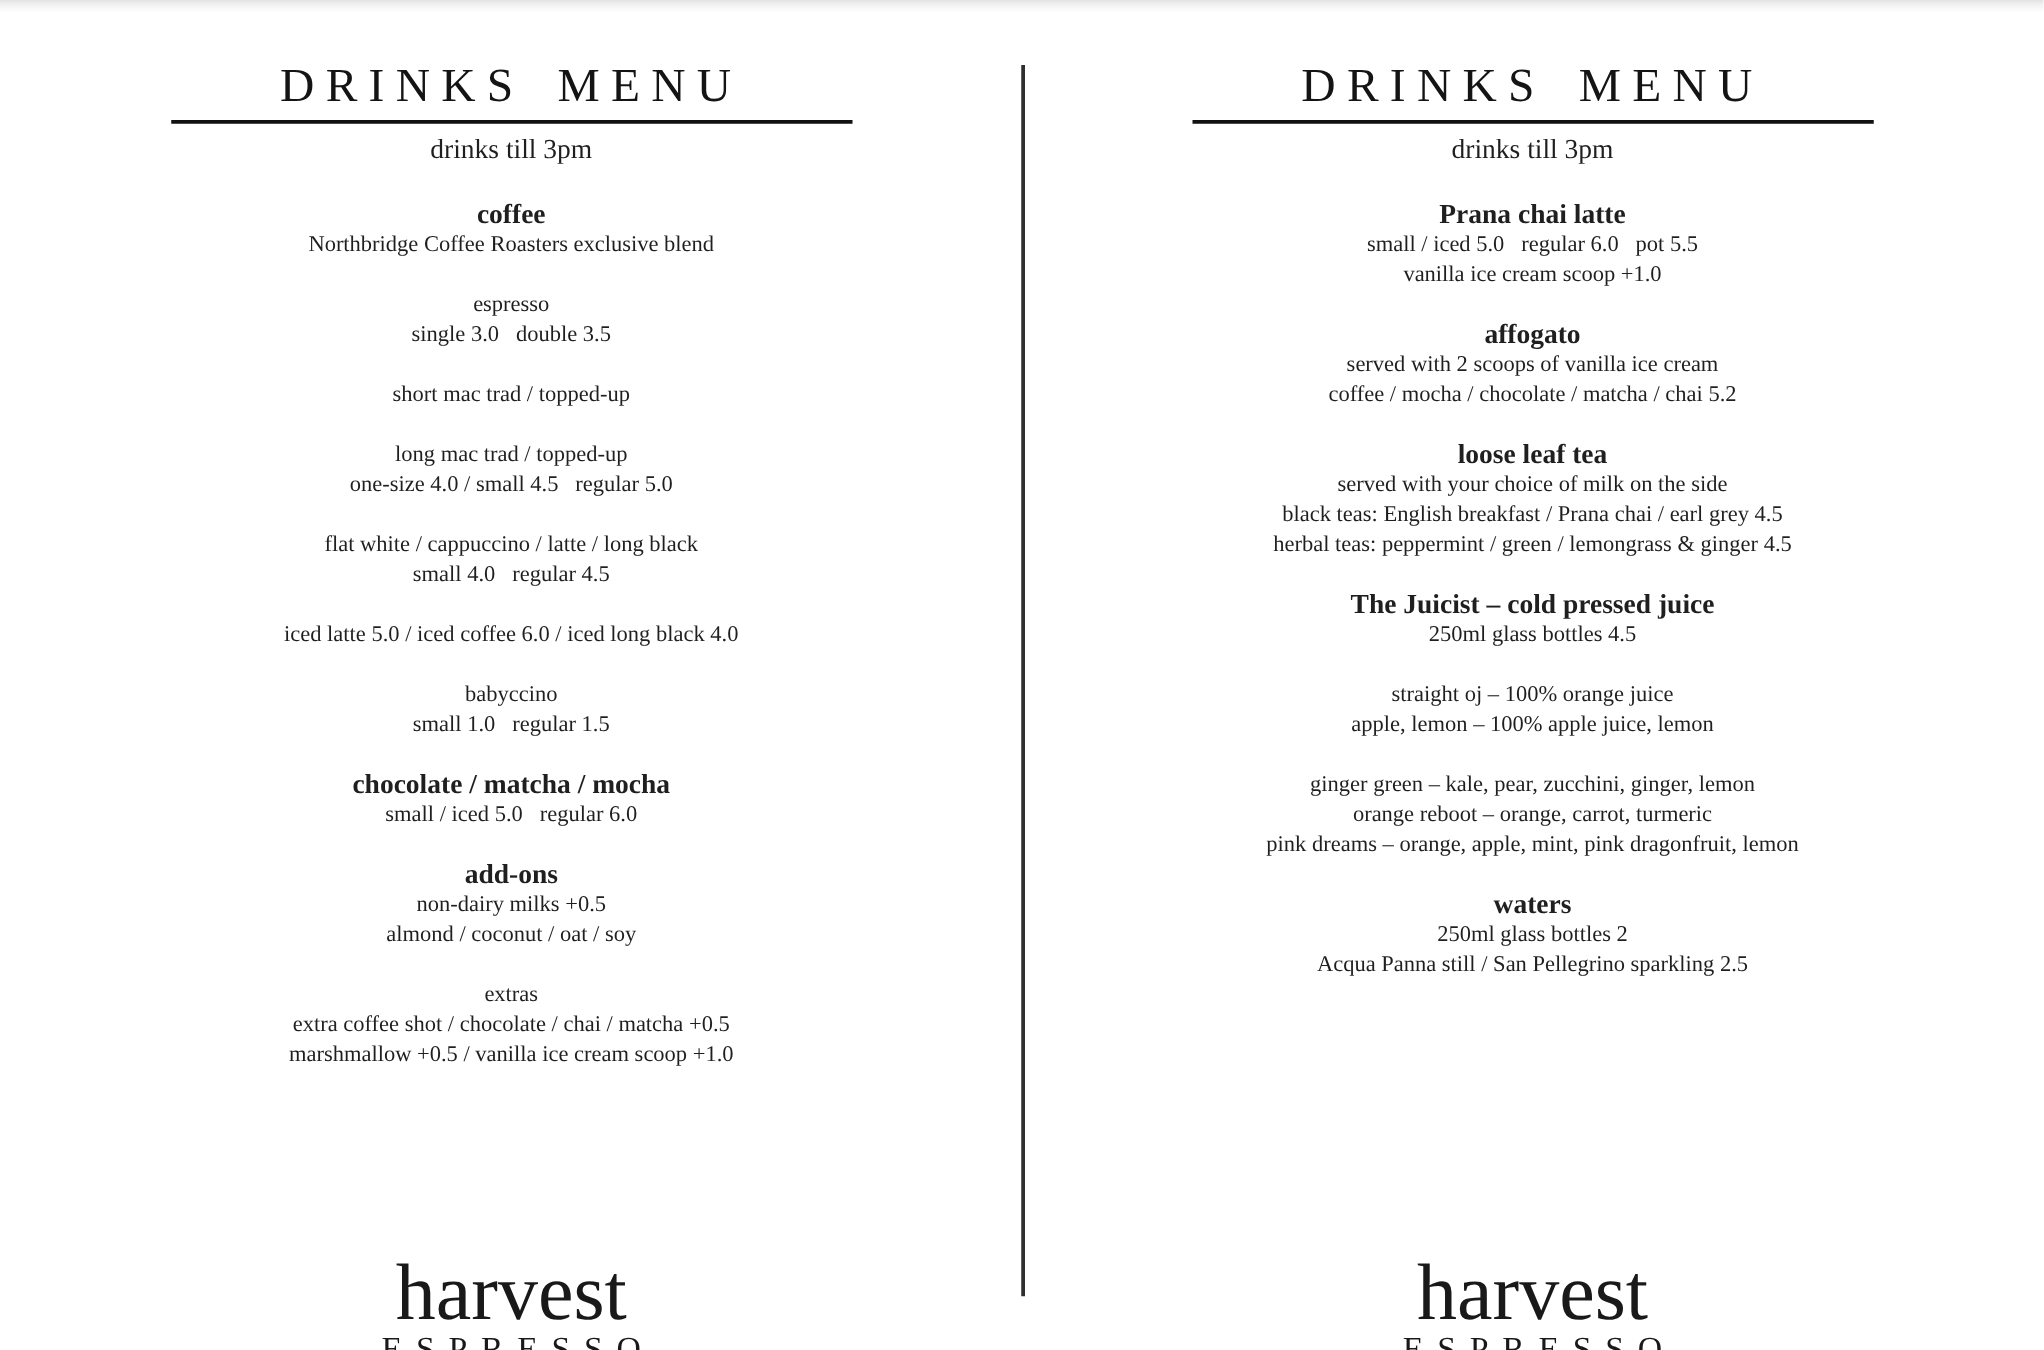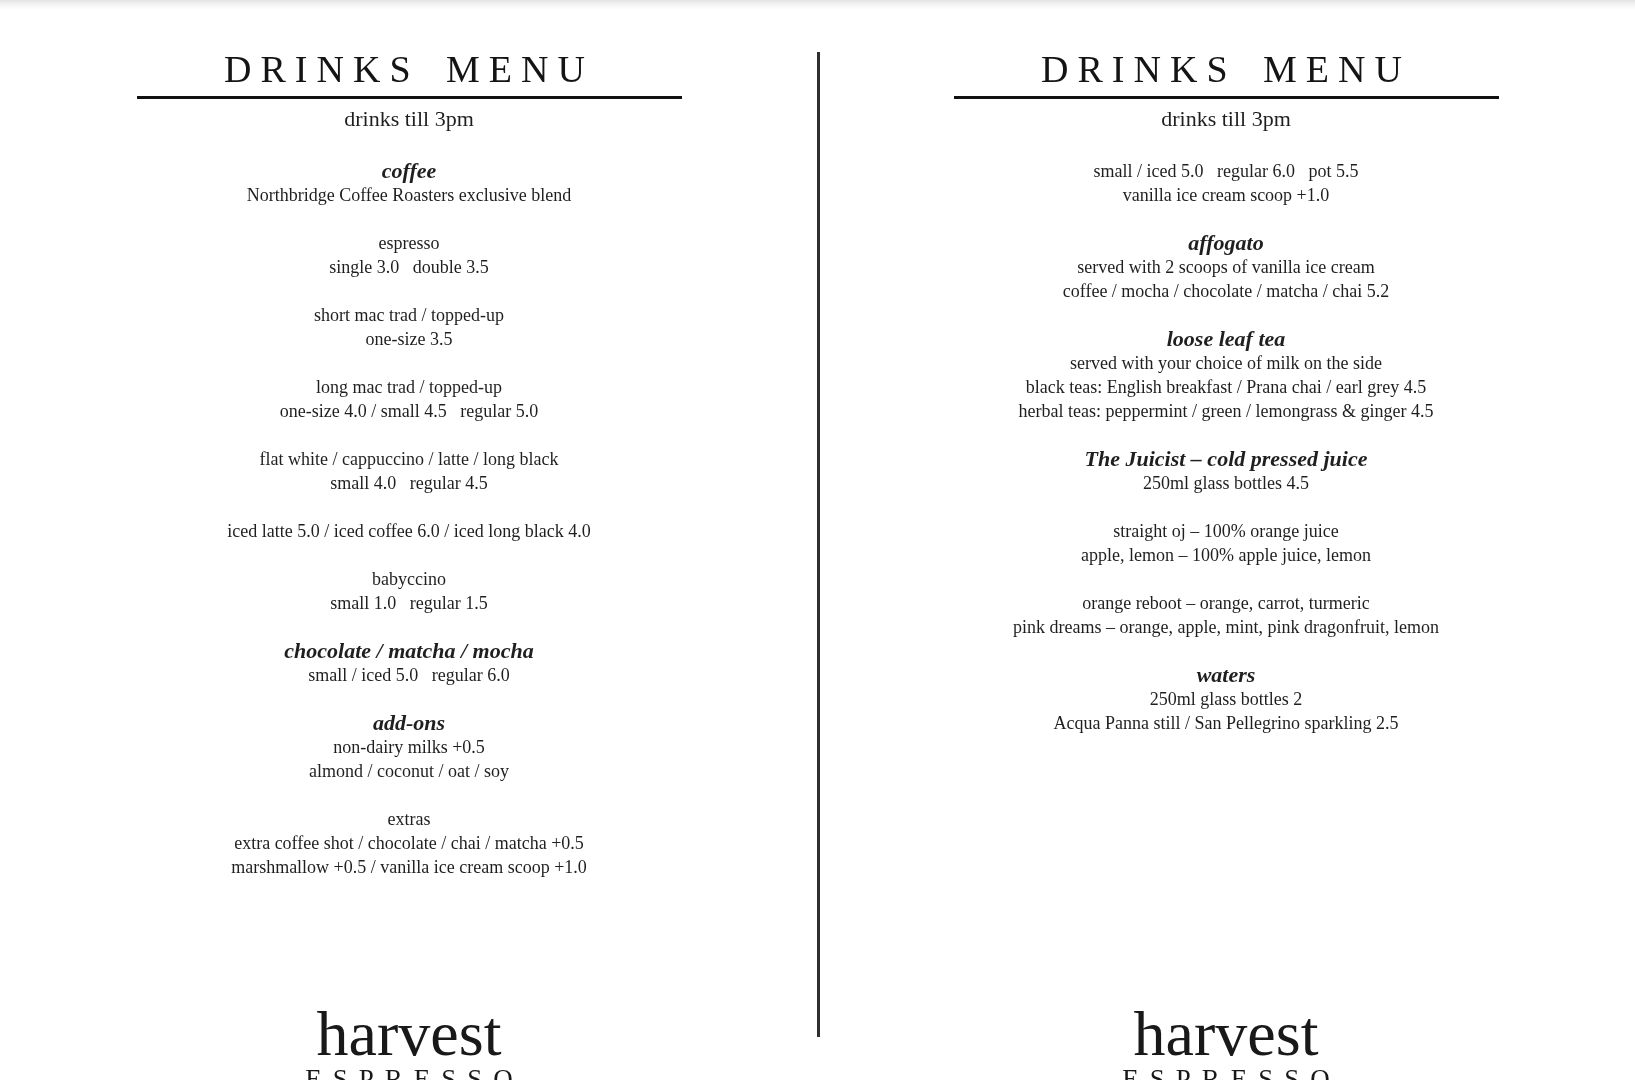--- a/index.html
+++ b/index.html
@@ -38,21 +38,21 @@
     margin:9px auto 7px auto;
   }
   .menu-subtitle { font-size:22px; line-height:26px; }
 
   .sections { margin-top:27px; }
   .group { margin:0 0 24px 0; }
   .line {
     font-size:18px; line-height:24px;
     white-space:pre-wrap;
   }
-  .line.bold { font-weight:700; font-size:22px;font-style:italic; }
+  .line.bold { font-weight:700; font-size:22px; }
 
   .logo {
     position:absolute; top:958px; left:0; width:100%;
     text-align:center; line-height:1;
   }
   .logo-word {
     font-size:64px; font-weight:400; line-height:62px;
     letter-spacing:0px; color:#191919;
   }
   .logo-sub {
@@ -80,21 +80,20 @@
         <div class="group">
           <div class="line bold">coffee</div>
           <div class="line">Northbridge Coffee Roasters exclusive blend</div>
         </div>
         <div class="group">
           <div class="line">espresso</div>
           <div class="line">single 3.0   double 3.5</div>
         </div>
         <div class="group">
           <div class="line">short mac trad / topped-up</div>
-          <div class="line">one-size 3.5</div>
         </div>
         <div class="group">
           <div class="line">long mac trad / topped-up</div>
           <div class="line">one-size 4.0 / small 4.5   regular 5.0</div>
         </div>
         <div class="group">
           <div class="line">flat white / cappuccino / latte / long black</div>
           <div class="line">small 4.0   regular 4.5</div>
         </div>
         <div class="group">
@@ -126,20 +125,21 @@
   </div>
 
   <div class="column right">
     <div class="menu-header">
       <h1 class="menu-title">DRINKS MENU</h1>
       <div class="title-rule"></div>
       <div class="menu-subtitle">drinks till 3pm</div>
     </div>
     <div class="sections">
         <div class="group">
+          <div class="line bold">Prana chai latte</div>
           <div class="line">small / iced 5.0   regular 6.0   pot 5.5</div>
           <div class="line">vanilla ice cream scoop +1.0</div>
         </div>
         <div class="group">
           <div class="line bold">affogato</div>
           <div class="line">served with 2 scoops of vanilla ice cream</div>
           <div class="line">coffee / mocha / chocolate / matcha / chai 5.2</div>
         </div>
         <div class="group">
           <div class="line bold">loose leaf tea</div>
@@ -149,20 +149,21 @@
         </div>
         <div class="group">
           <div class="line bold">The Juicist – cold pressed juice</div>
           <div class="line">250ml glass bottles 4.5</div>
         </div>
         <div class="group">
           <div class="line">straight oj – 100% orange juice</div>
           <div class="line">apple, lemon – 100% apple juice, lemon</div>
         </div>
         <div class="group">
+          <div class="line">ginger green – kale, pear, zucchini, ginger, lemon</div>
           <div class="line">orange reboot – orange, carrot, turmeric</div>
           <div class="line">pink dreams – orange, apple, mint, pink dragonfruit, lemon</div>
         </div>
         <div class="group">
           <div class="line bold">waters</div>
           <div class="line">250ml glass bottles 2</div>
           <div class="line">Acqua Panna still / San Pellegrino sparkling 2.5</div>
         </div>
       </div>
     <div class="logo">

